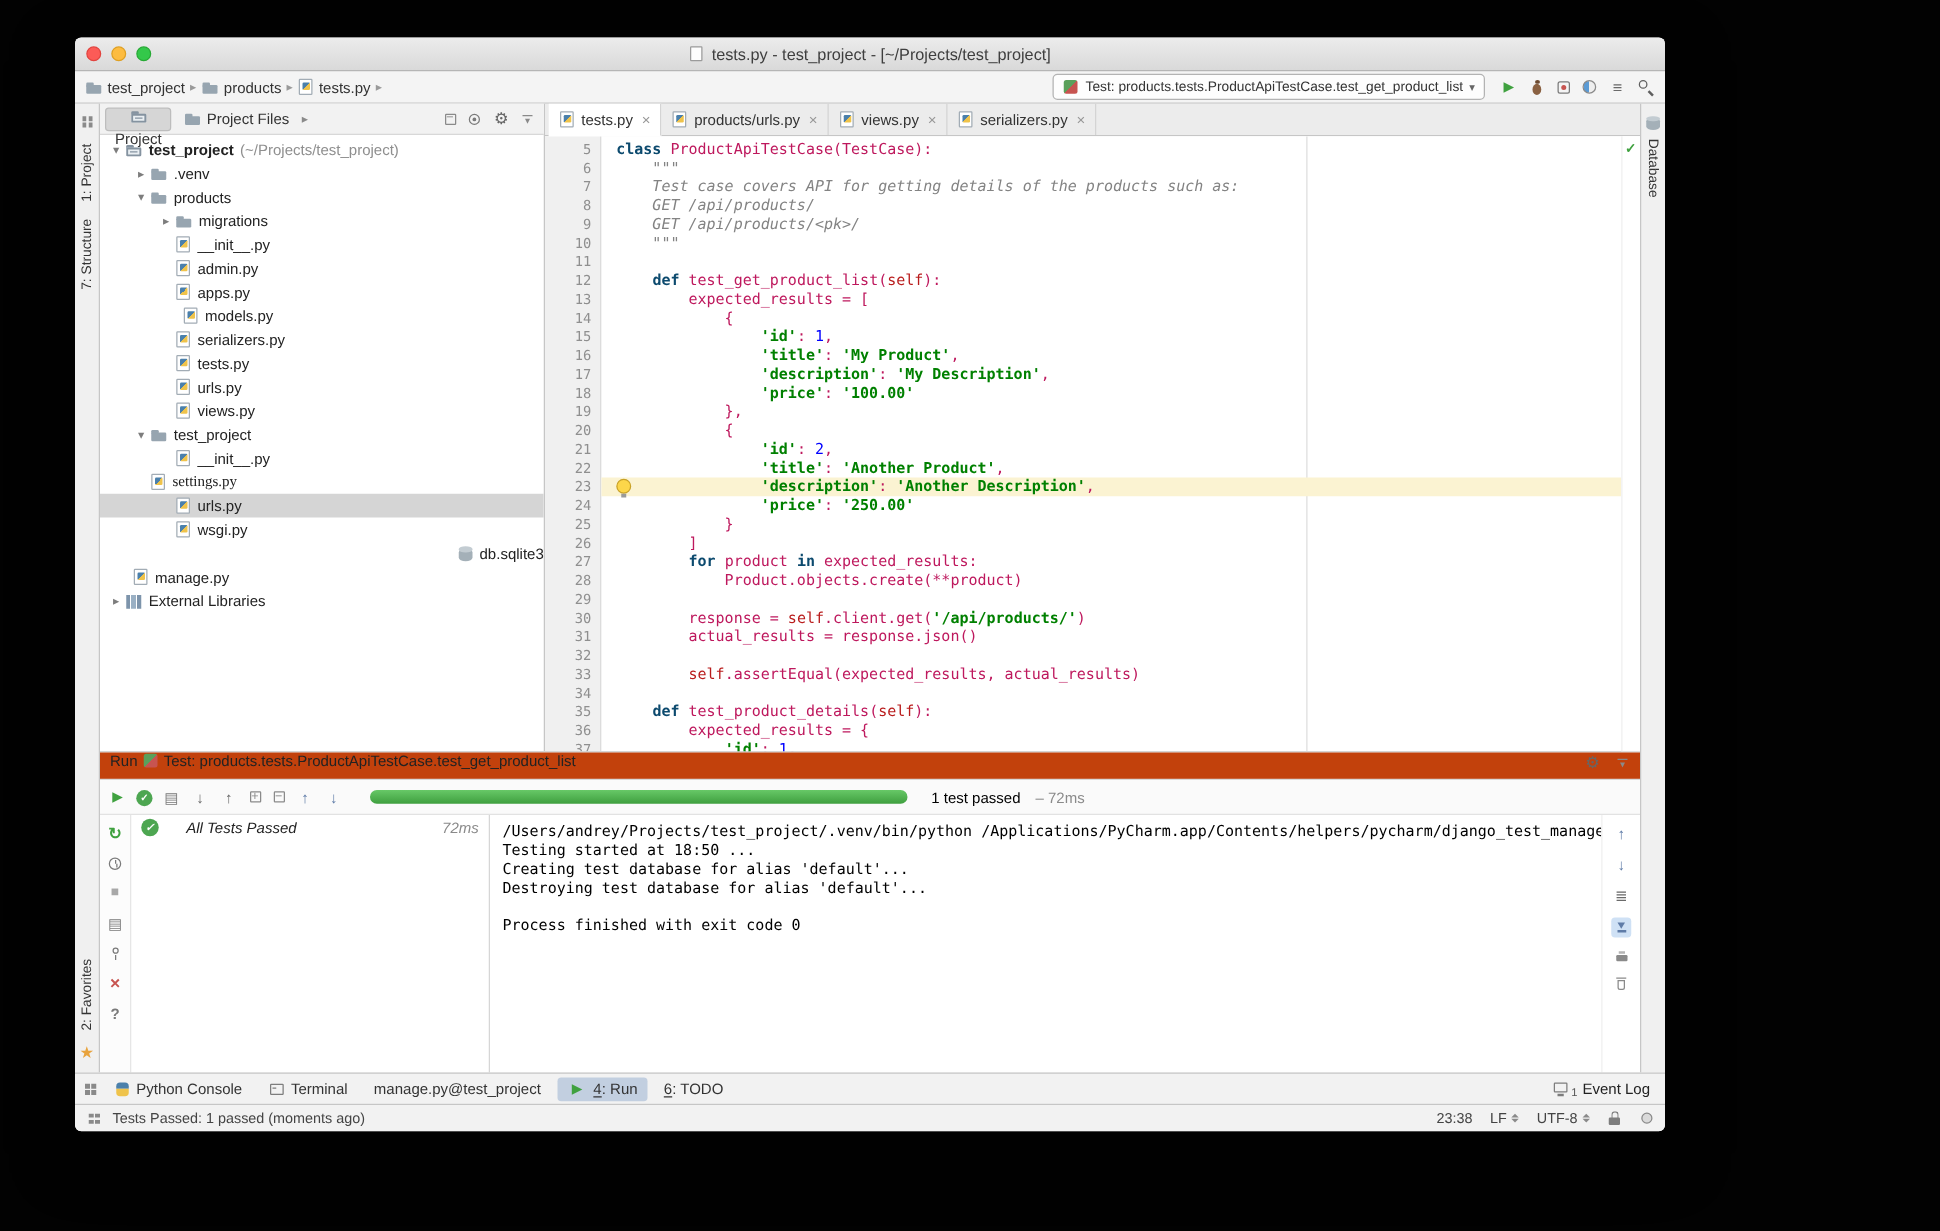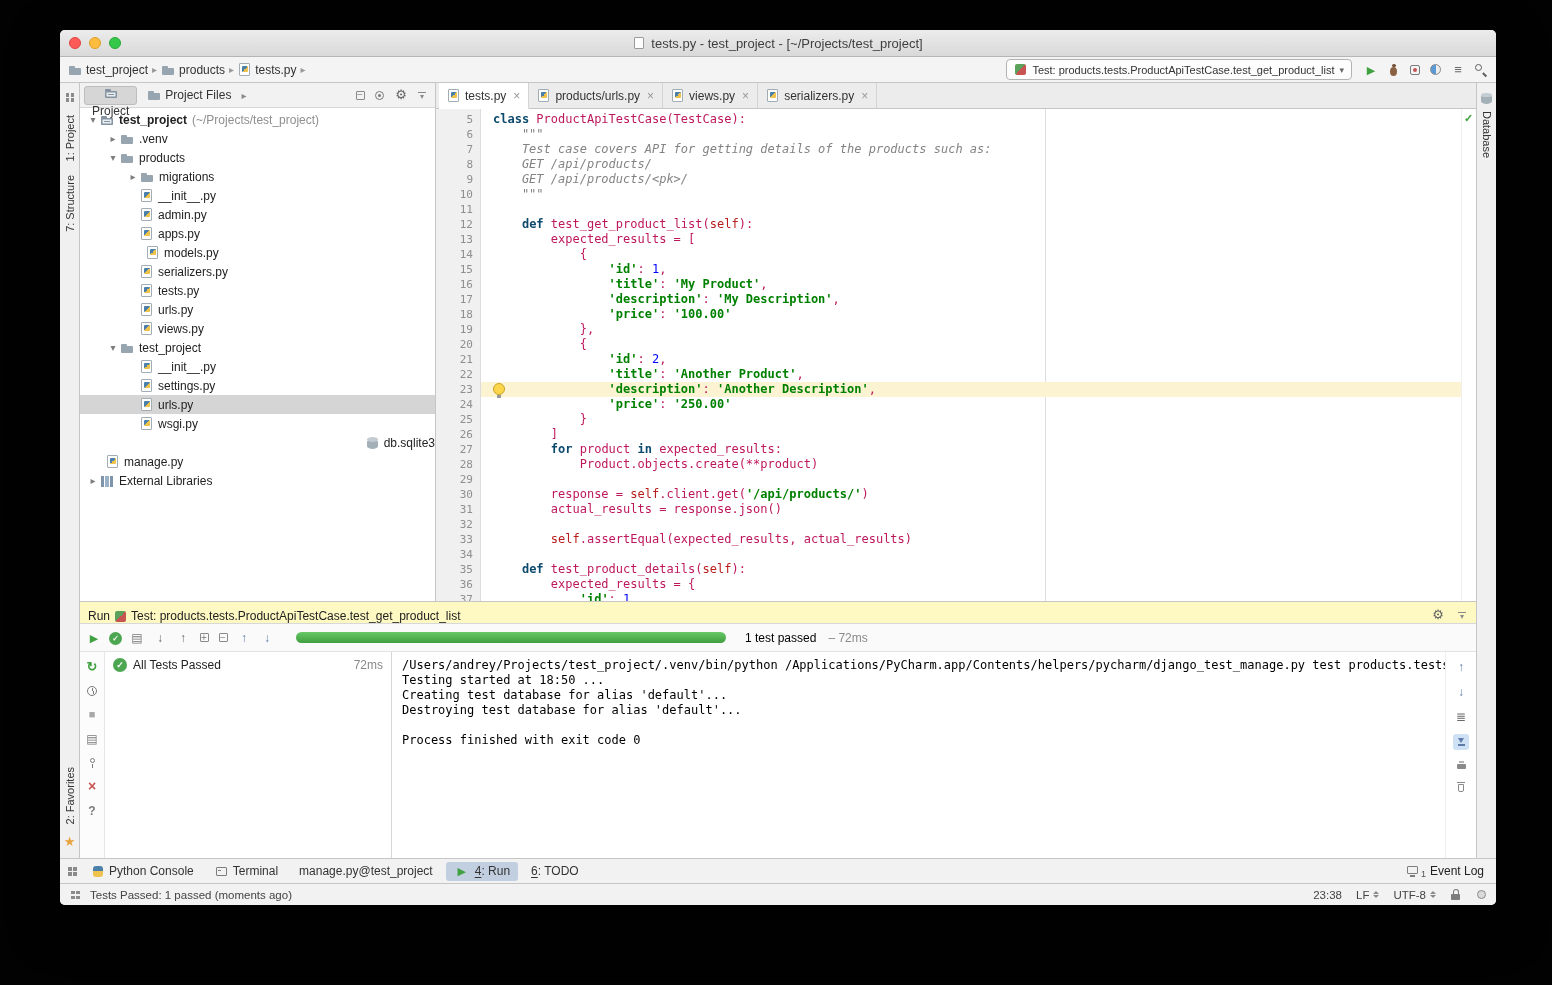--- a/index.html
+++ b/index.html
@@ -1,17 +1,17 @@
 <!DOCTYPE html>
 <html><head>
 <meta charset="utf-8">
 <style>
   html,body{margin:0;padding:0;}
   body{width:1552px;height:985px;background:#020202;font-family:"Liberation Sans",sans-serif;position:relative;overflow:hidden;}
-  .window{position:absolute;left:60px;top:30px;width:1436px;height:875px;background:#fff;border-radius:5px;
+  .window{position:absolute;left:60px;top:30px;width:1272px;height:875px;background:#fff;border-radius:5px;
           overflow:hidden;display:flex;flex-direction:column;font-size:12px;color:#222;
           box-shadow:0 18px 48px rgba(0,0,0,.65);}
 
   
   .titlebar{height:26px;background:linear-gradient(#ececec,#d9d9d9);border-bottom:1px solid #b5b5b5;
             display:flex;align-items:center;position:relative;flex:0 0 auto;}
   .traffic{display:flex;gap:8px;margin-left:9px;z-index:2;}
   .tl{width:12px;height:12px;border-radius:50%;box-sizing:border-box;}
   .tl.red{background:#fc5b57;border:1px solid #e2443f;}
   .tl.yellow{background:#fdbc40;border:1px solid #dfa023;}
@@ -82,33 +82,33 @@
   .tok-self{color:#b91c1c;}
   .tok-doc{color:#838383;font-style:italic;}
   .tok-plain{color:#be185d;}
   .bulb-icon{position:absolute;left:12px;top:1px;width:10px;height:10px;background:#fcd64a;border:1px solid #c9a227;border-radius:50%;}
   .bulb-icon::after{content:"";position:absolute;left:2.5px;bottom:-3.5px;width:4px;height:2.5px;background:#9a9a9a;}
   .scroll-strip{width:14px;background:#fff;border-left:1px solid #efefef;flex:0 0 auto;position:relative;}
   .insp-ok{position:absolute;top:3px;left:2px;color:#3fa13f;font-size:11px;font-weight:bold;}
 
   
   .run-panel{height:256px;border-top:1px solid #c6c6c6;display:flex;flex-direction:column;background:#fff;flex:0 0 auto;}
-  .run-header{height:21px;background:#fef9c3;border-bottom:1px solid #d8d8d8;display:flex;align-items:flex-end;
+  .run-header{height:21px;background:#c2410c;border-bottom:1px solid #d8d8d8;display:flex;align-items:flex-start;
               padding:0 8px;gap:4px;flex:0 0 auto;}
   .run-header-icons{margin-left:auto;display:flex;gap:10px;align-items:center;}
   .run-toolbar{height:27px;border-bottom:1px solid #e2e2e2;display:flex;align-items:center;padding:0 6px;gap:7px;
                background:#fafafa;flex:0 0 auto;}
   .progress{width:430px;height:11px;border-radius:6px;background:linear-gradient(#67c867,#3f9f3f);margin:0 12px 0 14px;flex:0 0 auto;}
   .progress-text{color:#000;}
   .progress-time{color:#8a8a8a;margin-left:5px;}
   .run-content{flex:1;display:flex;min-height:0;}
   .run-side{width:24px;border-right:1px solid #e6e6e6;display:flex;flex-direction:column;align-items:center;gap:9px;
             padding-top:7px;background:#fcfcfc;flex:0 0 auto;}
   .test-tree{width:286px;border-right:1px solid #d6d6d6;padding-top:3px;flex:0 0 auto;}
-  .test-row{height:20px;display:flex;align-items:center;gap:6px;padding:0 8px;}
+  .test-row{height:20px;display:flex;align-items:flex-start;gap:22px;padding:0 8px;font-style:italic;}
   .test-time{margin-left:auto;color:#8a8a8a;}
   .console{flex:1;font-family:"DejaVu Sans Mono",monospace;font-size:12px;padding:6px 0 0 10px;overflow:hidden;
            white-space:pre;color:#000;min-width:0;}
   .cline{height:15px;line-height:15px;}
   .console-icons{width:30px;border-left:1px solid #efefef;display:flex;flex-direction:column;align-items:center;gap:9px;
                  padding-top:7px;flex:0 0 auto;}
 
   
   .bottom-bar{height:24px;background:#f2f2f2;border-top:1px solid #c6c6c6;display:flex;align-items:center;
               padding:0 6px;gap:5px;flex:0 0 auto;}
@@ -380,21 +380,21 @@
               <div class="tree-row" style="padding-left: 26px;">
                 <span class="tree-arrow">▾</span>
                 <span class="ic folder-icon"></span>
                 <span class="tree-label">test_project</span>
               </div>
               <div class="tree-row" style="padding-left: 46px;">
                 <span class="tree-arrow"></span>
                 <span class="ic python-file-icon"></span>
                 <span class="tree-label">__init__.py</span>
               </div>
-              <div class="tree-row" style="padding-left: 46px;">
+              <div class="tree-row" style="padding-left: 26px; font-family: Liberation Serif, serif;">
                 <span class="tree-arrow"></span>
                 <span class="ic python-file-icon"></span>
                 <span class="tree-label">settings.py</span>
               </div>
               <div class="tree-row selected" style="padding-left: 46px;">
                 <span class="tree-arrow"></span>
                 <span class="ic python-file-icon"></span>
                 <span class="tree-label">urls.py</span>
               </div>
               <div class="tree-row" style="padding-left: 46px;">

